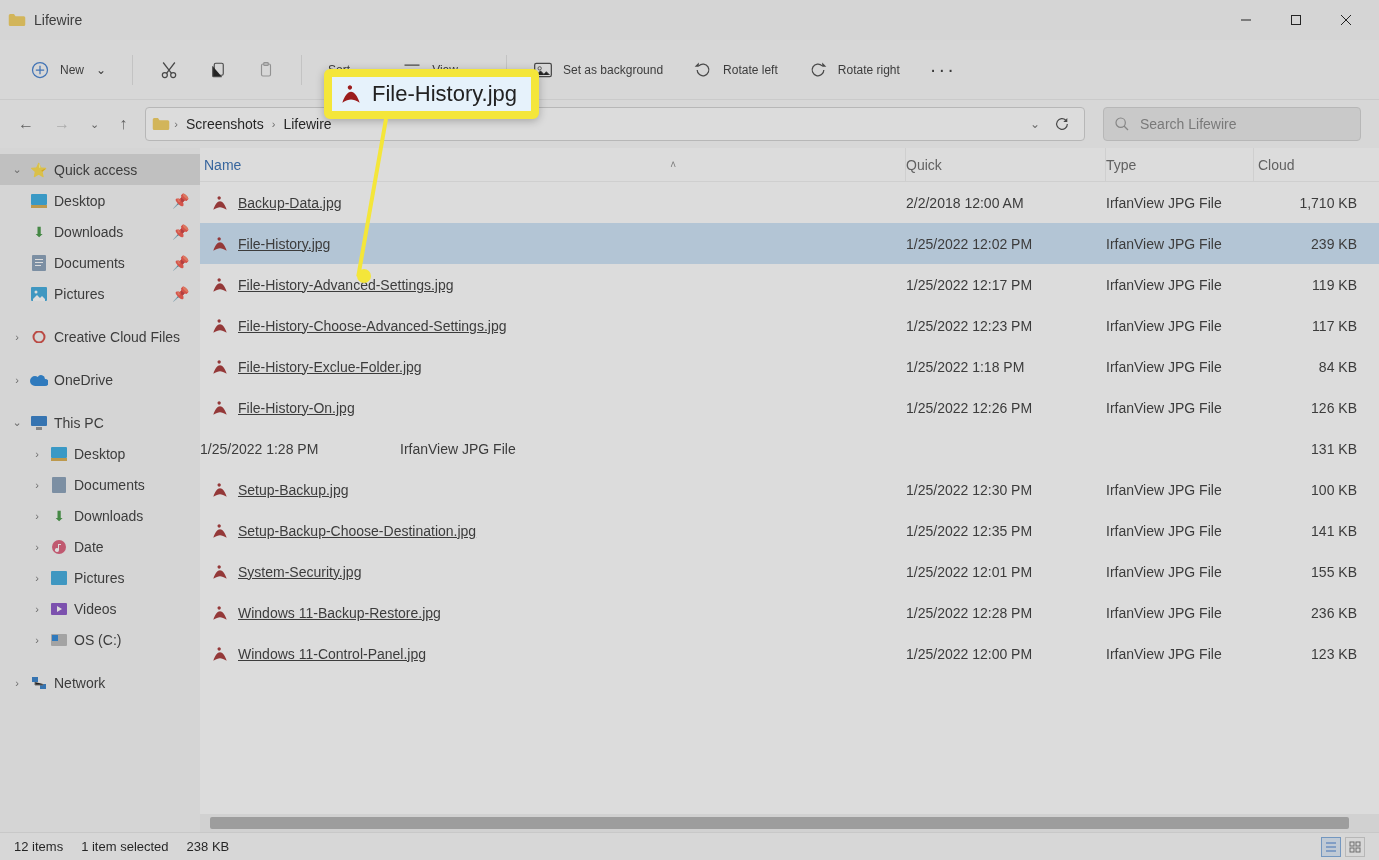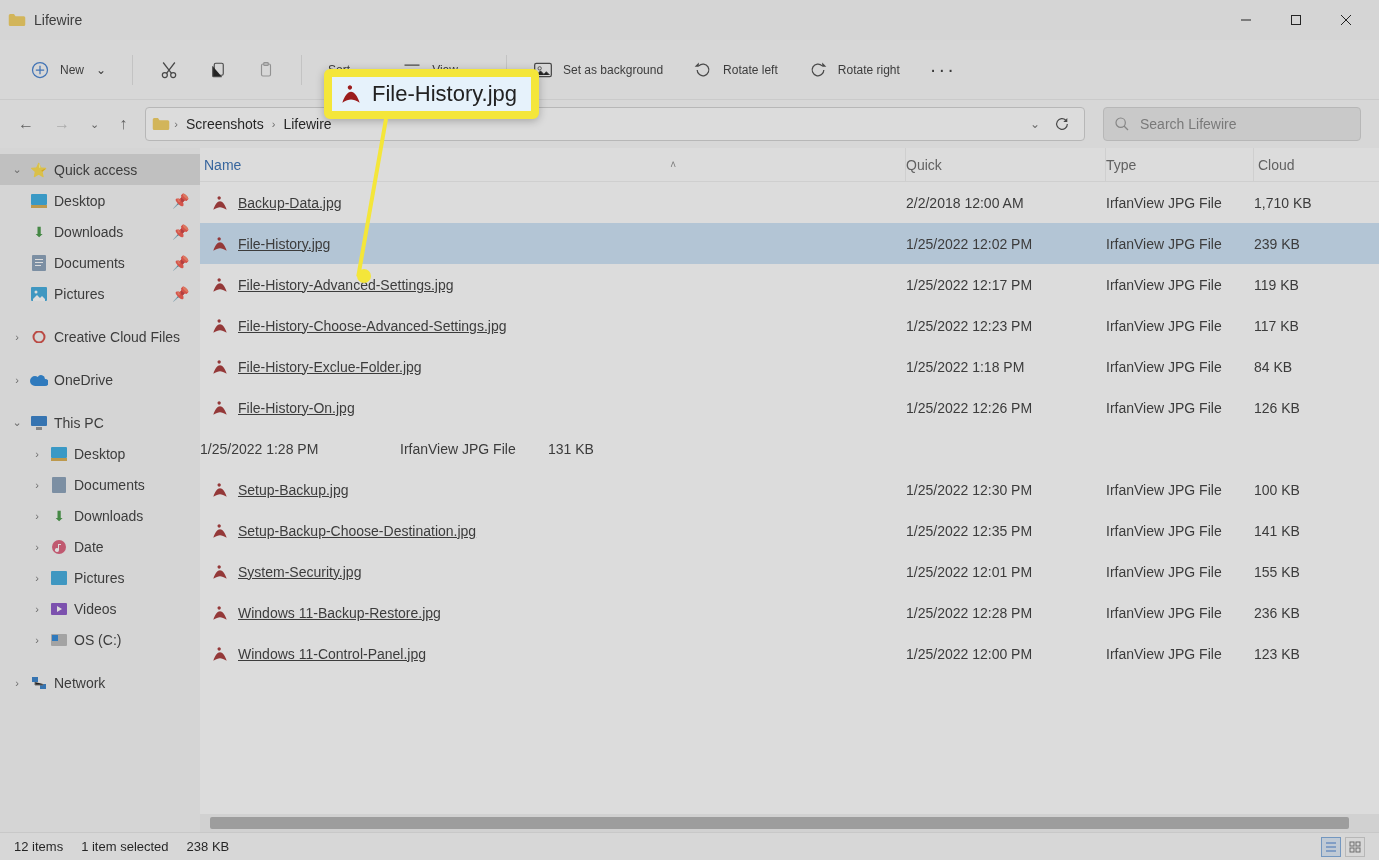--- a/index.html
+++ b/index.html
@@ -60,21 +60,21 @@
 .headers .h-size { flex: 1; }
 .headers > div { border-right: 1px solid #eee; height:100%; display:flex; align-items:center; }
 .headers .h-size { border-right:none; padding-left:4px;}
 
 .rows { flex: 1; overflow: hidden; }
 .row { display: flex; height: 41px; align-items: center; font-size: 14px; color: #222; }
 .row.selected { background: #c7dff5; }
 .row .c-name { width: 706px; padding-left: 10px; display: flex; align-items: center; gap: 8px; text-decoration: underline; }
 .row .c-date { width: 200px; }
 .row .c-type { width: 148px; }
-.row .c-size { flex: 1; padding-right: 36px; }
+.row .c-size { flex: 1; text-align: right; padding-right: 22px; }
 .file-ico { width: 20px; height: 20px; }
 
 .hscroll { height: 18px; background: #f0f0f0; position: relative; }
 .hscroll-thumb { position:absolute; left:10px; right:30px; top:3px; height:12px; background:#a8a8a8; border-radius:2px;}
 
 
 .statusbar { height: 28px; display: flex; align-items: center; padding: 0 14px; gap: 18px; font-size: 13px; border-top: 1px solid #e4e4e4; background: #f8f8f8; }
 .statusbar .view-icons { margin-left: auto; display: flex; gap: 4px; }
 .view-icons .vi { width:20px; height:20px; border:1px solid #ccc; display:flex; align-items:center; justify-content:center; }
 .view-icons .vi.active { background:#d8e6f5; border-color:#6ea0d8; }

